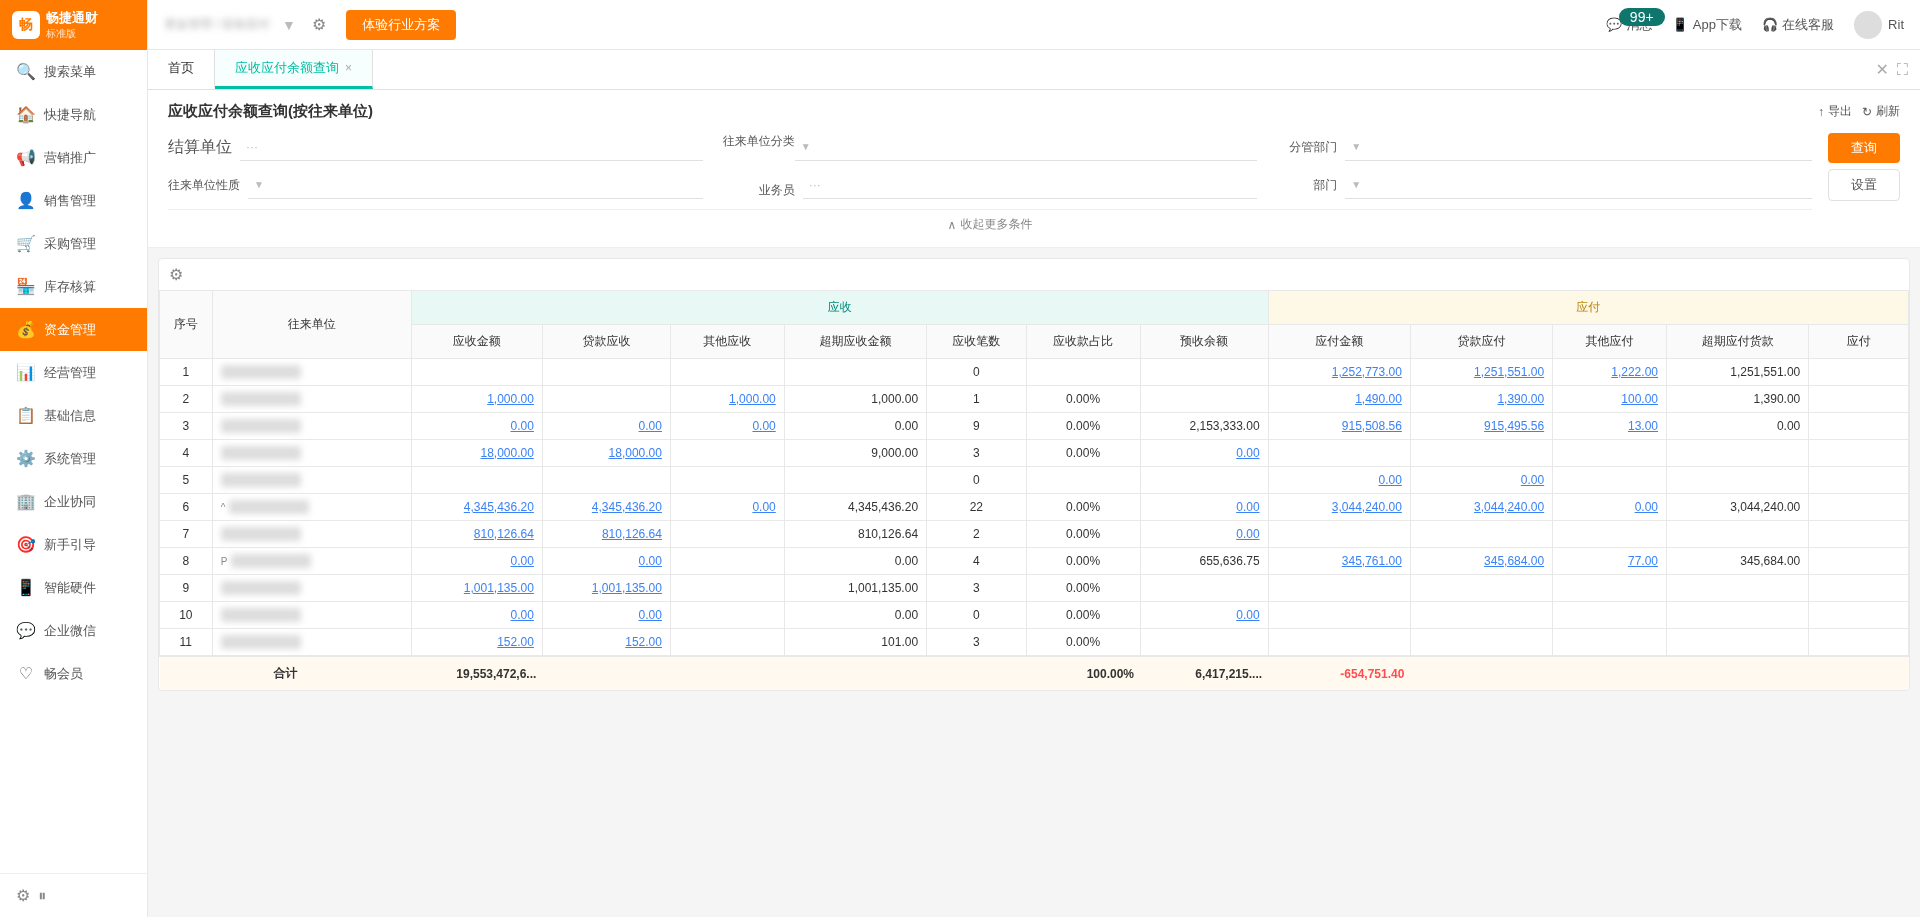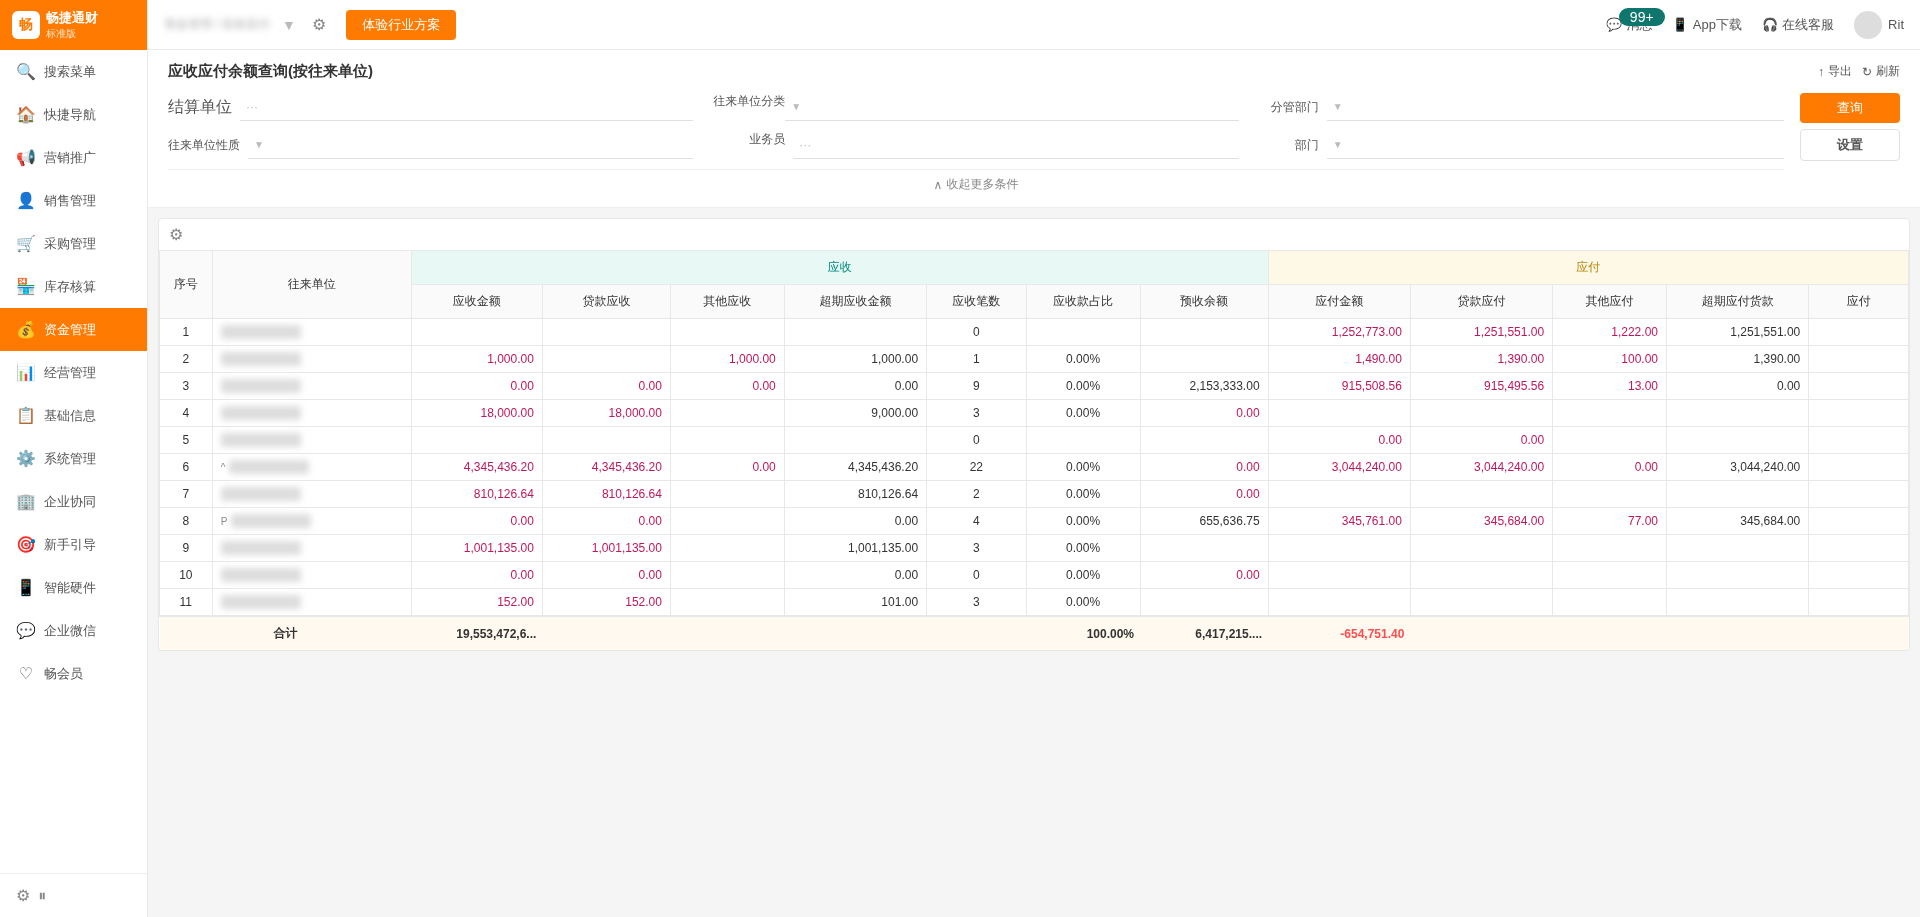--- a/index.html
+++ b/index.html
@@ -41,21 +41,21 @@
     .tab .close { color: #aaa; cursor: pointer; font-size: 12px; }
     .tabbar-actions { margin-left: auto; display: flex; align-items: center; gap: 8px; padding-right: 12px; }
     .tabbar-actions .icon { color: #aaa; cursor: pointer; font-size: 16px; }
 
     
     .page-content { flex: 1; background: #f5f5f5; overflow-y: auto; padding: 0; }
 
     table { width: 100%; border-collapse: collapse; font-size: 12px; }
     thead tr th { background: #fafafa; border: 1px solid #e8e8e8; padding: 8px 6px; text-align: center; color: #333; font-weight: 500; white-space: nowrap; }
     tbody tr td { border: 1px solid #e8e8e8; padding: 6px; text-align: center; color: #333; white-space: nowrap; }
-    .td-link { color: #be185d; cursor: pointer; }
+    .td-link { color: #3b82f6; text-decoration: underline; cursor: pointer; }
     .td-num { text-align: right; padding-right: 8px; }
     .col-name { text-align: left; padding-left: 8px; }
 
     .footer-row { background: #fff9f0; font-weight: bold; }
     .footer-row td { border-top: 2px solid #e8e8e8; padding: 8px 6px; }
 
     .blurred { filter: blur(3px); color: transparent; background: #ddd; border-radius: 2px; user-select: none; }
   </style>
 </head>
 <body>
@@ -157,20 +157,33 @@
         <span>🎧</span>
         <span>在线客服</span>
       </div>
       <div class="topbar-user">
         <div class="user-avatar"></div>
         <span>Rit</span>
       </div>
     </div>
   </div>
 
+  <div class="tabbar">
+    <div class="tab home">
+      <span>首页</span>
+    </div>
+    <div class="tab active">
+      <span>应收应付余额查询</span>
+      <span class="close">×</span>
+    </div>
+    <div class="tabbar-actions">
+      <span class="icon">✕</span>
+      <span class="icon">⛶</span>
+    </div>
+  </div>
 
   <div class="page-content">
 
     <div style="background:#fff;padding:12px 20px 0 20px;border-bottom:1px solid #eee;position:relative;">
       <div style="display:flex;align-items:center;justify-content:space-between;margin-bottom:12px;">
         <h2 style="font-size:15px;font-weight:bold;color:#333;">应收应付余额查询(按往来单位)</h2>
         <div style="display:flex;gap:10px;align-items:center;">
           <button style="background:none;border:none;color:#555;font-size:12px;cursor:pointer;display:flex;align-items:center;gap:4px;">
             <span>↑</span>
             <span>导出</span>
@@ -206,21 +219,21 @@
               <div style="flex:1;border-bottom:1px solid #e0e0e0;padding:4px 6px;display:flex;align-items:center;justify-content:space-between;min-height:28px;cursor:pointer;">
                 <span style="font-size:10px;color:#bbb;">▼</span>
               </div>
             </div>
             <div style="display:flex;align-items:center;gap:8px;">
               <span style="font-size:12px;color:#555;min-width:72px;text-align:center;">往来单位性质</span>
               <div style="flex:1;border-bottom:1px solid #e0e0e0;padding:4px 6px;display:flex;align-items:center;justify-content:space-between;min-height:28px;cursor:pointer;">
                 <span style="font-size:10px;color:#bbb;">▼</span>
               </div>
             </div>
-            <div style="display:flex;align-items:flex-start;gap:8px;">
+            <div style="display:flex;align-items:flex-end;gap:8px;">
               <span style="font-size:12px;color:#555;min-width:72px;text-align:right;">业务员</span>
               <div style="flex:1;border-bottom:1px solid #e0e0e0;padding:4px 6px;display:flex;align-items:center;justify-content:space-between;min-height:28px;cursor:pointer;">
                 <span style="color:#bbb;">···</span>
               </div>
             </div>
 
             <div style="display:flex;align-items:center;gap:8px;">
               <span style="font-size:12px;color:#555;min-width:60px;text-align:right;">部门</span>
               <div style="flex:1;border-bottom:1px solid #e0e0e0;padding:4px 6px;display:flex;align-items:center;justify-content:space-between;min-height:28px;cursor:pointer;">
                 <span style="font-size:10px;color:#bbb;">▼</span>
@@ -229,21 +242,21 @@
           </div>
 
           <div style="display:flex;align-items:center;justify-content:center;gap:4px;color:#888;font-size:12px;padding:6px 0;border-top:1px solid #eee;cursor:pointer;margin-top:4px;">
             <span>∧</span>
             <span>收起更多条件</span>
           </div>
         </div>
 
         <div style="display:flex;flex-direction:column;gap:6px;padding:0 0 8px 16px;align-self:flex-start;">
           <button style="background:#ff7a00;color:#fff;border:none;padding:6px 22px;border-radius:4px;font-size:13px;cursor:pointer;">查询</button>
-          <button style="background:#fff;color:#555;border:1px solid #e0e0e0;padding:6px 36px;border-radius:4px;font-size:13px;cursor:pointer;font-weight:bold;">设置</button>
+          <button style="background:#fff;color:#555;border:1px solid #e0e0e0;padding:6px 22px;border-radius:4px;font-size:13px;cursor:pointer;">设置</button>
         </div>
       </div>
     </div>
 
     <div style="margin:10px;background:#fff;border:1px solid #e8e8e8;border-radius:4px;overflow:auto;">
       <div style="padding:6px 10px;">
         <span style="color:#888;font-size:16px;cursor:pointer;">⚙</span>
       </div>
       <table>
         <thead>

